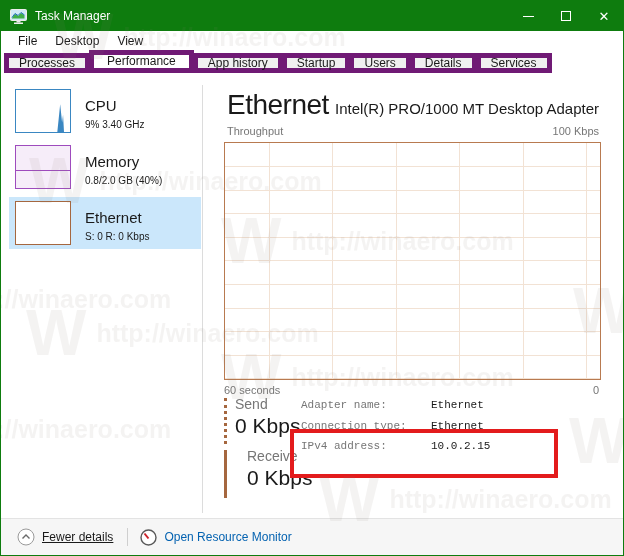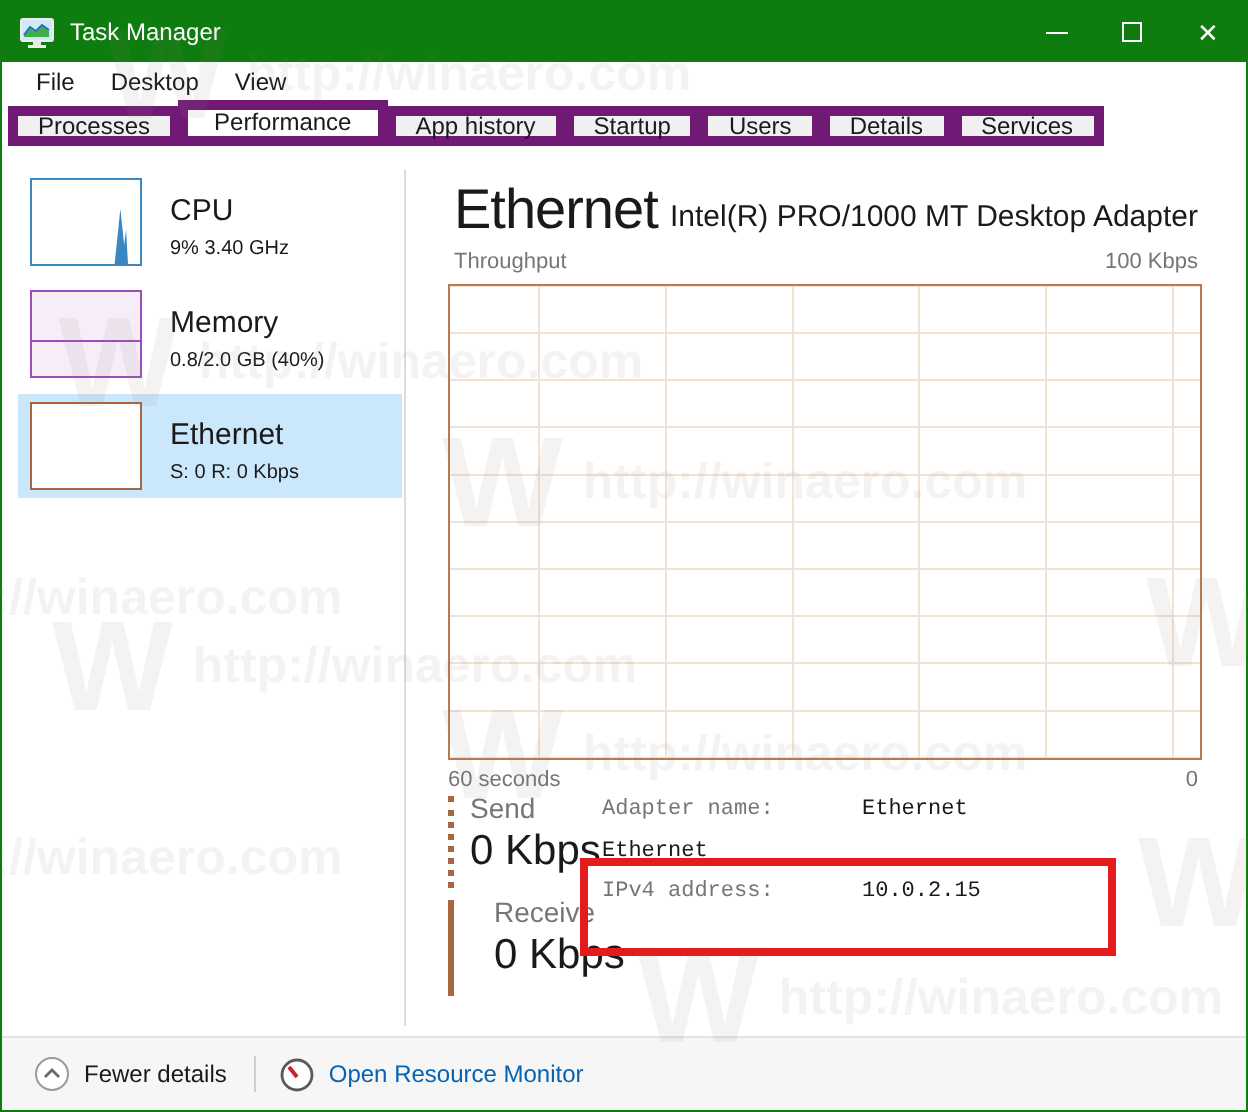--- a/index.html
+++ b/index.html
@@ -102,21 +102,21 @@
     border:4px solid var(--highlight-red); z-index:6;
   }
 
   
   .footer {
     position:absolute; left:0; bottom:0; width:100%; height:37px;
     background:#f6f6f6; border-top:1px solid #e3e3e3;
     display:flex; align-items:center; padding-left:16px;
   }
   .fewer { display:flex; align-items:center; }
-  .fewer-label { font-size:12px; margin-left:7px; color:#1a1a1a; }
+  .fewer-label { font-size:12px; margin-left:7px; color:#1a1a1a;text-decoration:underline; }
   .footer-sep { width:1px; height:18px; background:#cfcfcf; margin:0 12px 0 14px; }
   .resmon { display:flex; align-items:center; }
   .resmon-label { font-size:12px; color:var(--link-blue); margin-left:7px; }
 
   
   #wm-layer { position:absolute; inset:0; pointer-events:none; z-index:40; }
   .wm { position:absolute; display:flex; align-items:center; opacity:0.09; color:#8d8178; white-space:nowrap; }
   .wm .wm-w { font-size:64px; font-weight:bold; line-height:1; }
   .wm .wm-url { font-size:25px; margin-left:10px; font-weight:bold; }
 </style>
@@ -217,20 +217,21 @@
     <div class="sr-label">Receive</div>
     <div class="sr-value">0 Kbps</div>
   </div>
 
   <div class="info-grid">
     <div class="info-row">
       <div class="info-label">Adapter name:</div>
       <div class="info-value">Ethernet</div>
     </div>
     <div class="info-row">
+      <div class="info-label">Connection type:</div>
       <div class="info-value">Ethernet</div>
     </div>
     <div class="info-row">
       <div class="info-label">IPv4 address:</div>
       <div class="info-value">10.0.2.15</div>
     </div>
   </div>
 
   <div class="highlight-box"></div>
 

